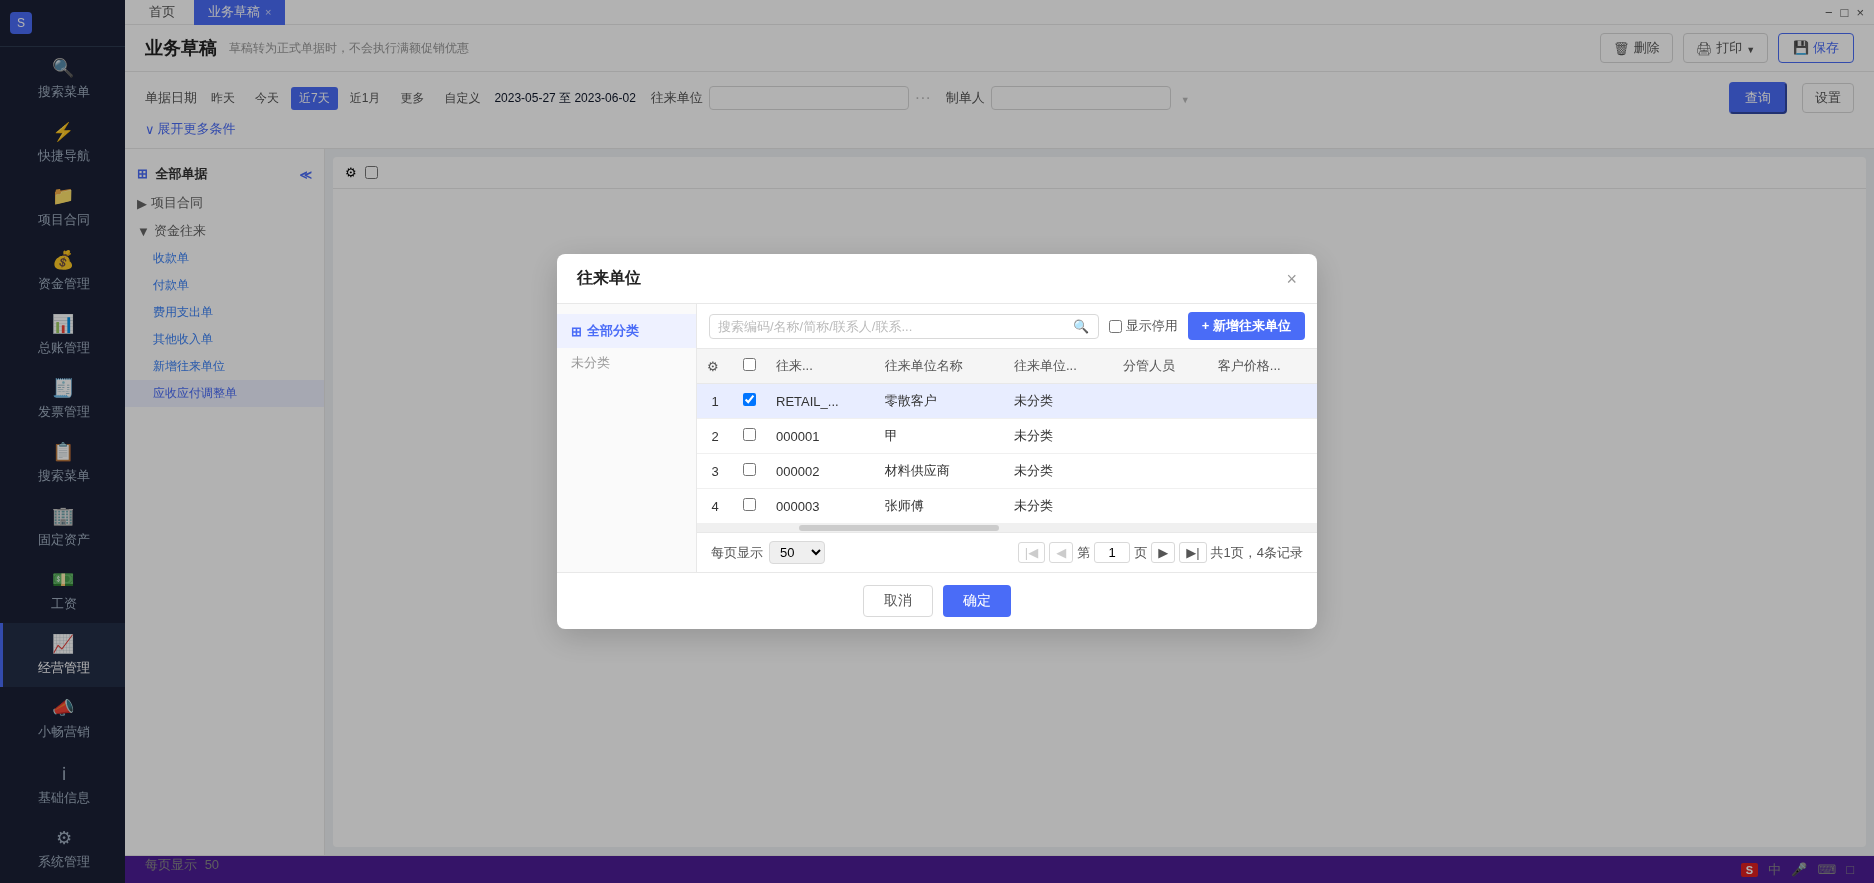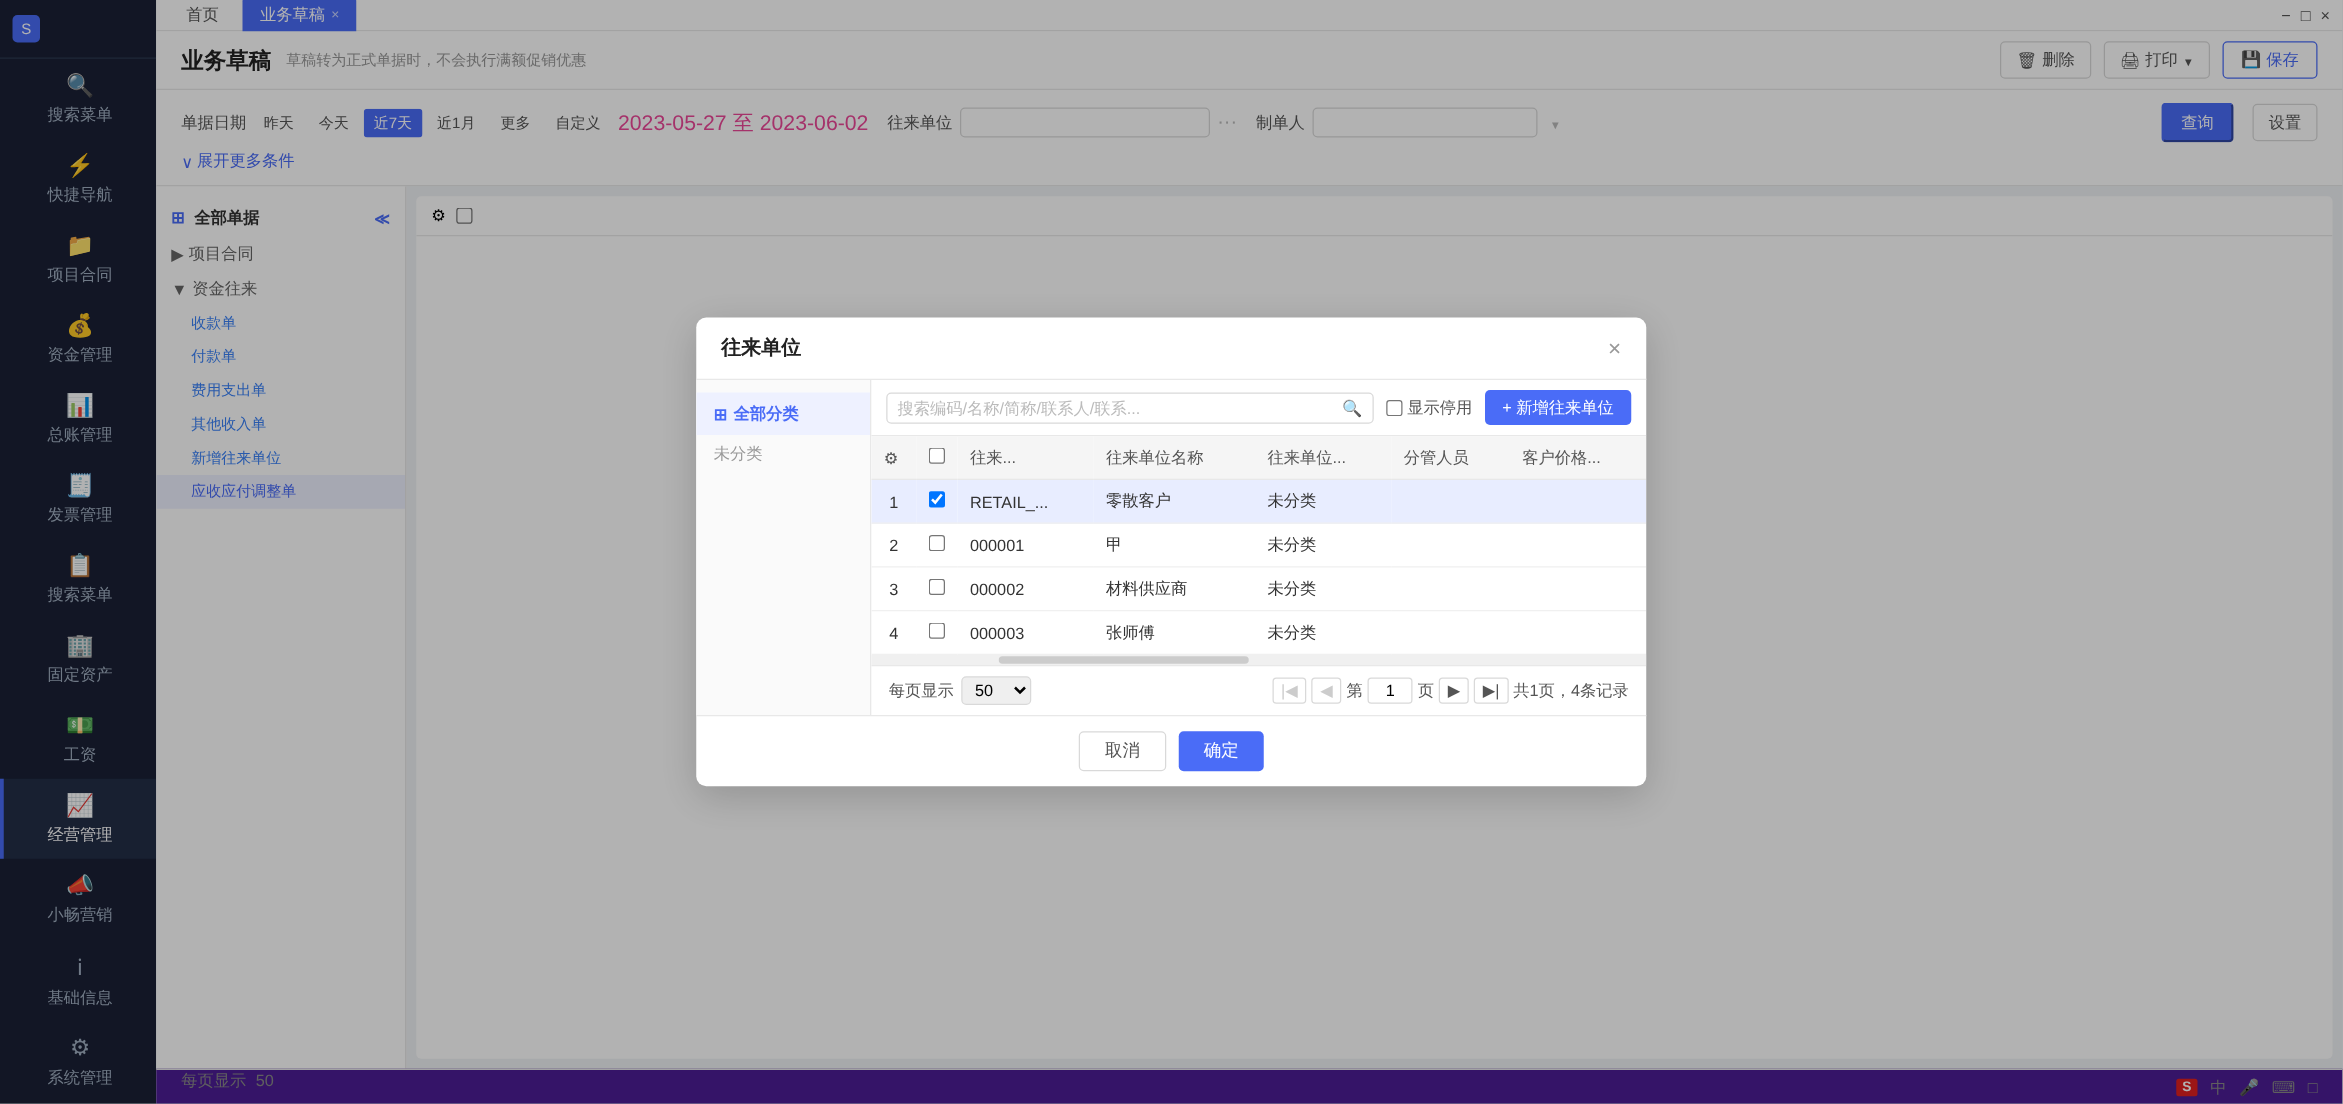--- a/index.html
+++ b/index.html
@@ -146,21 +146,21 @@
       border-radius: 3px;
       cursor: pointer;
       font-size: 12px;
       color: #555;
       border: 1px solid transparent;
     }
     .date-btn.active {
       background: #4a6cf7;
       color: #fff;
     }
-    .date-range { font-size: 17px; color: #ec4899; text-align: right; }
+    .date-range { font-size: 12px; color: #0f172a; text-align: right; }
     .filter-input {
       border: 1px solid #d9d9d9;
       border-radius: 4px;
       padding: 4px 8px;
       font-size: 12px;
       width: 140px;
     }
     .expand-btn {
       color: #4a6cf7;
       cursor: pointer;
@@ -331,21 +331,21 @@
     }
     .btn-add-new {
       background: #4a6cf7;
       color: #fff;
       border: none;
       border-radius: 4px;
       padding: 5px 14px;
       cursor: pointer;
       font-size: 13px;
       white-space: nowrap;
-      display: flex; align-items: center; gap: 4px;
+      display: flex; align-items: center; gap: 4px; font-weight: bold;
     }
     
     .modal-table {
       flex: 1;
       overflow-y: auto;
     }
     .modal-table table {
       width: 100%;
       border-collapse: collapse;
       font-size: 13px;

